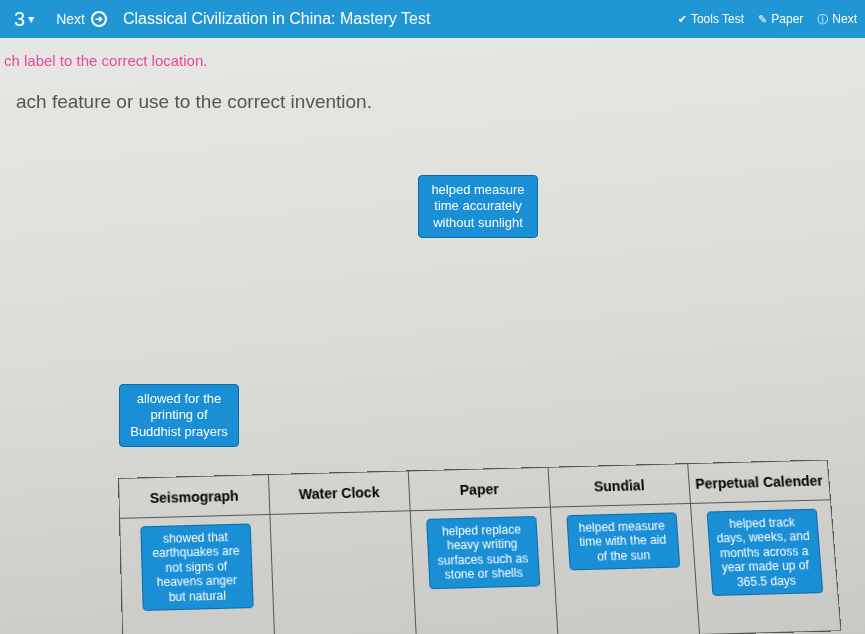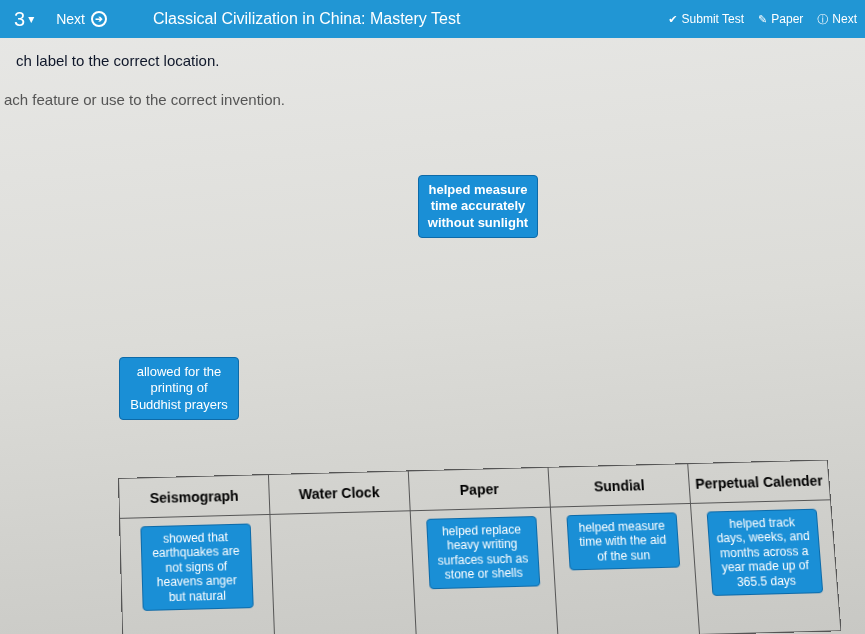--- a/index.html
+++ b/index.html
@@ -55,21 +55,20 @@
       width: 16px;
       height: 16px;
       border: 2px solid #fff;
       border-radius: 50%;
       align-items: center;
       justify-content: center;
       font-size: 9px;
       font-weight: bold;
     }
     .title {
-      margin-left: 30px;
       font-size: 16px;
       color: #fff;
     }
     .header-right {
       margin-left: auto;
       display: flex;
       align-items: center;
       gap: 14px;
       font-size: 12px;
     }
@@ -82,28 +81,28 @@
     .hr-icon {
       font-size: 11px;
     }
     .content {
       padding: 14px 0 0 0;
       position: relative;
       height: 596px;
     }
     .instr1 {
       font-size: 15px;
-      color: #0f172a;
+      color: #ec4899;
+      padding-left: 4px;
+      margin-bottom: 22px;
+    }
+    .instr2 {
+      font-size: 19px;
+      color: #555;
       padding-left: 16px;
-      margin-bottom: 22px;
-    }
-    .instr2 {
-      font-size: 15px;
-      color: #555;
-      padding-left: 4px;
       margin-bottom: 10px;
     }
     .tile {
       position: absolute;
       background: #1a8fd6;
       color: #fff;
       font-size: 13px;
       text-align: center;
       padding: 6px 8px;
       border-radius: 4px;
@@ -167,40 +166,40 @@
     </div>
     <div class="next-btn">
       <span>Next</span>
       <span class="circ-arrow">➔</span>
     </div>
     <div class="title">Classical Civilization in China: Mastery Test</div>
   </div>
   <div class="header-right">
     <div class="hr-item">
       <span class="hr-icon">✔</span>
-      <span>Submit Test</span>
+      <span>Tools Test</span>
     </div>
     <div class="hr-item">
       <span class="hr-icon">✎</span>
       <span>Paper</span>
     </div>
     <div class="hr-item">
       <span class="hr-icon">ⓘ</span>
       <span>Next</span>
     </div>
   </div>
 </div>
 
 <div class="content">
   <div class="instr1">ch label to the correct location.</div>
   <div class="instr2">ach feature or use to the correct invention.</div>
 
-  <div class="tile" style="left:418px; top:137px; width:120px;font-weight:bold;">helped measure time accurately without sunlight</div>
-
-  <div class="tile" style="left:119px; top:319px; width:120px;">allowed for the printing of Buddhist prayers</div>
+  <div class="tile" style="left:418px; top:137px; width:120px;">helped measure time accurately without sunlight</div>
+
+  <div class="tile" style="left:119px; top:346px; width:120px;">allowed for the printing of Buddhist prayers</div>
 
   <div class="table-wrap">
     <table>
       <tbody>
           <tr>
         <th class="col0">Seismograph</th>
         <th class="col1">Water Clock</th>
         <th class="col2">Paper</th>
         <th class="col3">Sundial</th>
         <th class="col4">Perpetual Calender</th>

